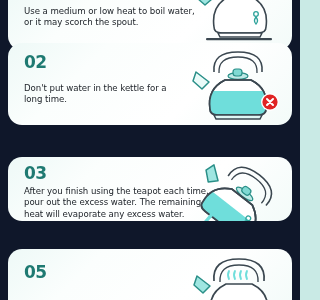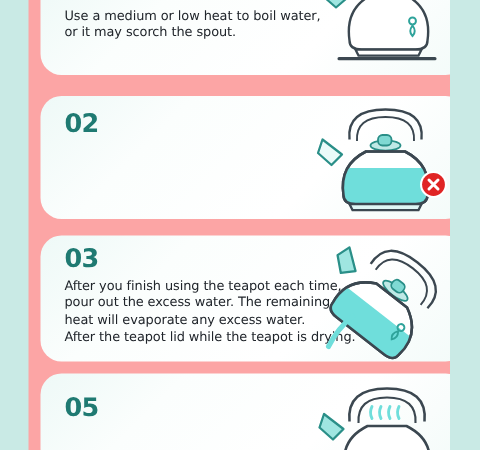--- a/index.html
+++ b/index.html
@@ -8,23 +8,22 @@
     width: 300px;
     height: 300px;
     overflow: hidden;
     background: #c9eae5;
     font-family: "Liberation Sans", sans-serif;
   }
   #infographic {
     position: relative;
     width: 300px;
     height: 300px;
-    background: #fca5a5;
+    background: #0f172a;
     overflow: hidden;
-    margin-left: 19px;
   }
   .card {
     position: absolute;
     left: 8px;
     width: 284px;
     background: linear-gradient(135deg, #eef9f7 0%, #fbfefd 28%, #ffffff 65%, #f3fbf9 100%);
     border-radius: 14px;
     box-sizing: border-box;
     overflow: hidden;
   }
@@ -55,26 +54,26 @@
   }
   .art {
     position: absolute;
     pointer-events: none;
   }
   
   #card-1 { top: -14px; height: 64px; }
   #card-1 .step-text { top: 20px; }
   #art-1 { right: 4px; top: 0px; }
   
-  #card-2 { top: 64px; height: 82px; }
+  #card-2 { top: 43px; height: 82px; }
   #card-2 .step-num { top: 11px; }
   #card-2 .step-text { top: 40px; }
   #art-2 { right: 8px; top: 4px; }
   
-  #card-3 { top: 157px; height: 84px; }
+  #card-3 { top: 157px; height: 64px; }
   #card-3 .step-num { top: 8px; }
   #card-3 .step-text { top: 29px; }
   #art-3 { right: 2px; top: 6px; }
   
   #card-4 { top: 249px; height: 64px; }
   #card-4 .step-num { top: 15px; }
   #art-4 { right: 8px; top: 0px; }
 </style>
 </head>
 <body>
@@ -107,20 +106,22 @@
 
           <rect x="22" y="52" width="66" height="2.2" rx="1" fill="#3b4750"></rect>
         </svg>
       </div>
     </div>
   </div>
 
   <div class="card" id="card-2">
     <div class="card-inner">
       <div class="step-num">02</div>
+      <div class="step-text">Don't put water in the kettle for a
+long time.</div>
       <div class="art" id="art-2">
         <svg width="92" height="76" viewBox="0 0 92 76">
 
           <path d="M22 25 Q20 5 46 5 Q72 5 70 25" fill="none" stroke="#3b4750" stroke-width="1.6"></path>
           <path d="M27 26 Q26 10 46 10 Q66 10 65 26" fill="none" stroke="#3b4750" stroke-width="1.3"></path>
 
           <ellipse cx="46" cy="29" rx="10" ry="3.4" fill="#bfe9e6" stroke="#2a8f88" stroke-width="1.2"></ellipse>
           <rect x="41" y="22" width="9" height="7" rx="3" fill="#7fd9d3" stroke="#2a8f88" stroke-width="1.2"></rect>
 
           <path d="M18 62 Q15 42 33 33 L59 33 Q77 42 74 62 Q74 68 66 68 L26 68 Q18 68 18 62 Z" fill="#ffffff" stroke="#3b4750" stroke-width="1.7"></path>

